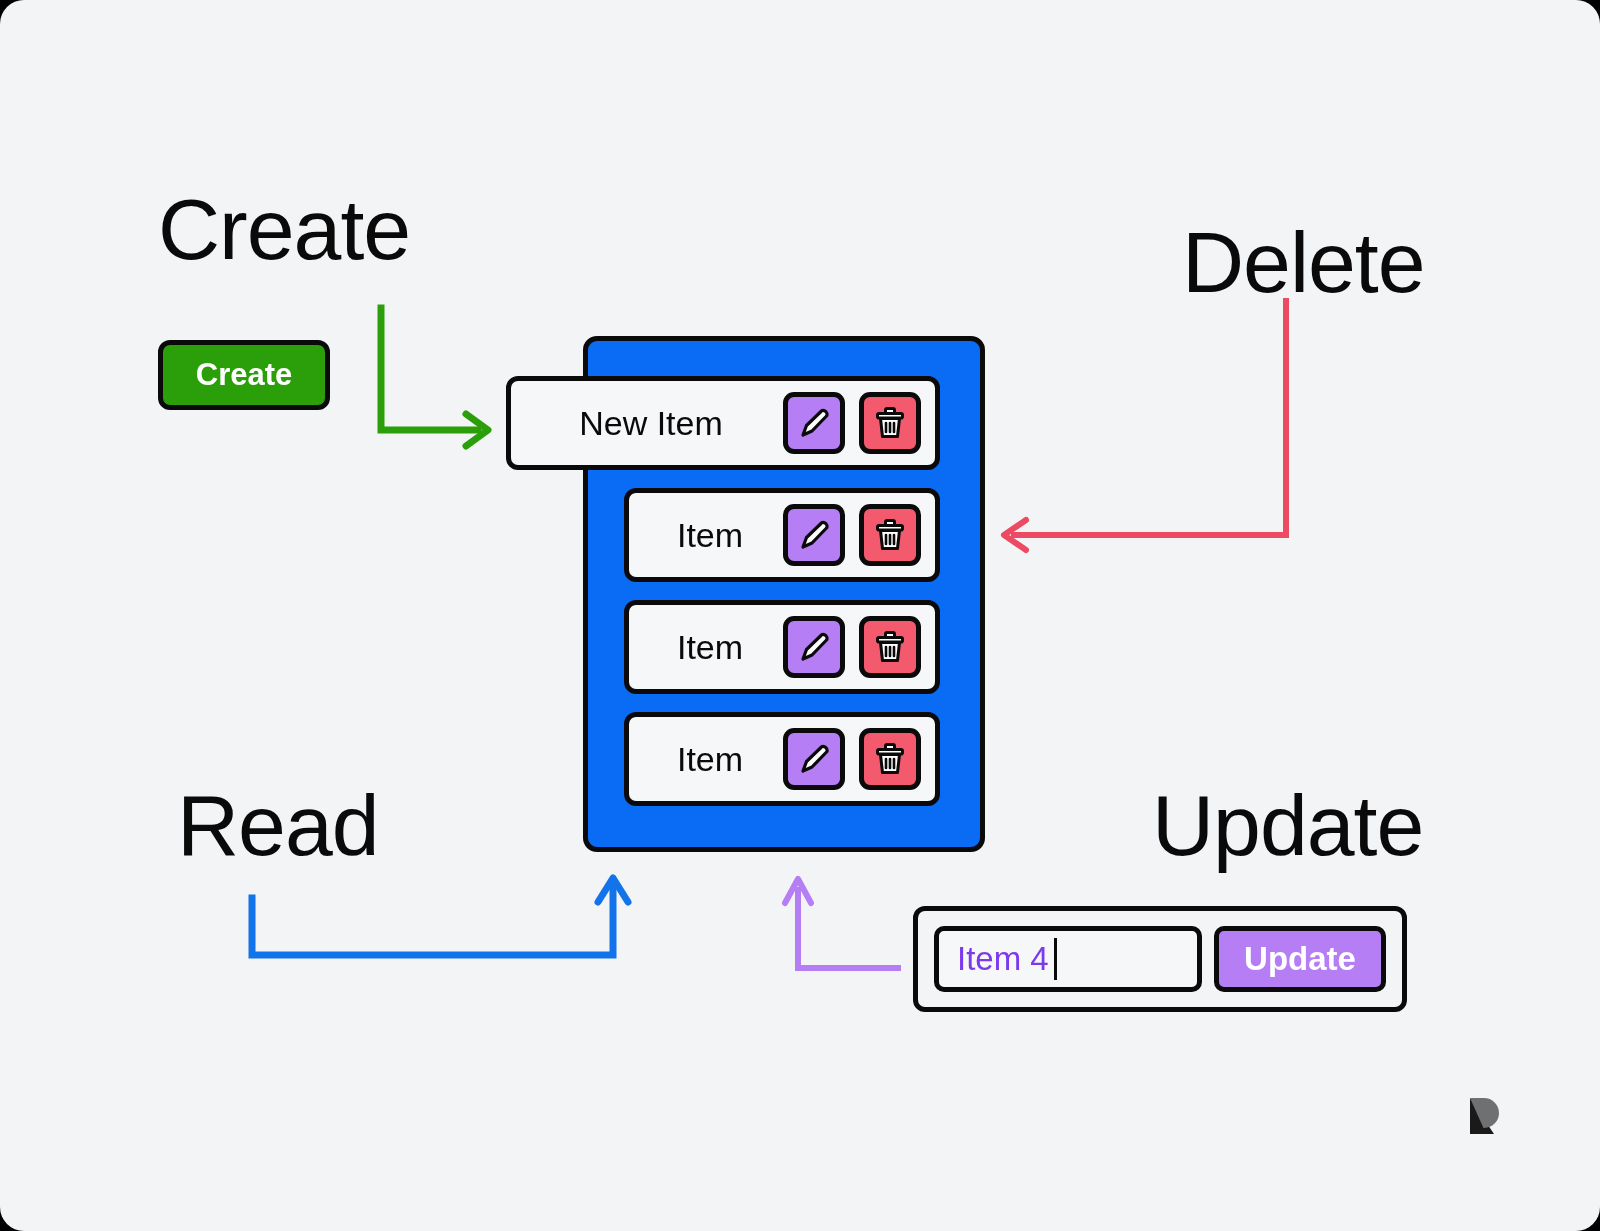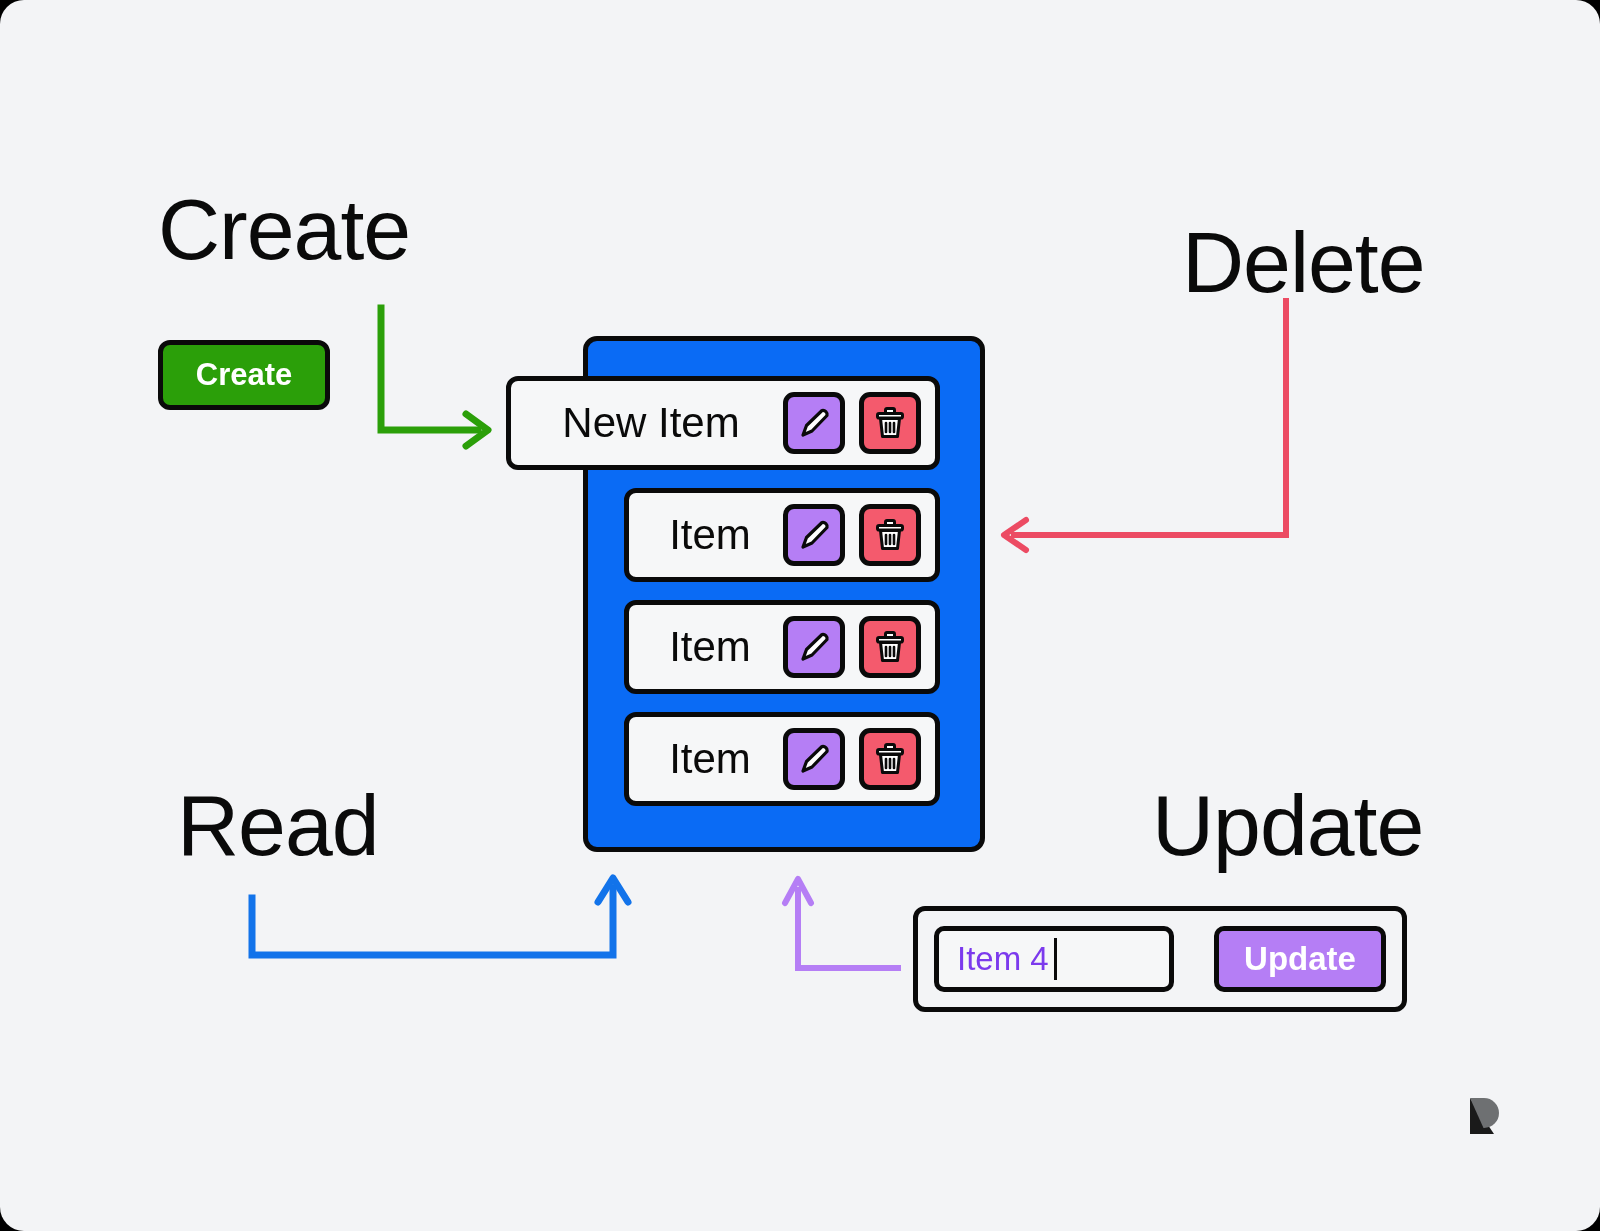--- a/index.html
+++ b/index.html
@@ -84,21 +84,21 @@
     cursor: pointer;
   }
   #list-row-0 { left: 506px; top: 376px; width: 434px; }
   #list-row-1 { left: 624px; top: 488px; width: 316px; }
   #list-row-2 { left: 624px; top: 600px; width: 316px; }
   #list-row-3 { left: 624px; top: 712px; width: 316px; }
 
   .row-label {
     flex: 1;
     text-align: center;
-    font-size: 42px;
+    font-size: 34px;
     color: #0a0a0a;
     padding-left: 8px;
     white-space: nowrap;
   }
 
   .row-actions {
     display: flex;
     gap: 14px;
     padding-right: 14px;
   }
@@ -128,21 +128,21 @@
     background: #f3f4f6;
     border: 5px solid #0a0a0a;
     border-radius: 12px;
     box-sizing: border-box;
     display: flex;
     align-items: center;
     justify-content: space-between;
     padding: 0 16px;
   }
   #update-input {
-    width: 240px;
+    width: 268px;
     height: 66px;
     background: #f6f7f8;
     border: 5px solid #0a0a0a;
     border-radius: 10px;
     box-sizing: border-box;
     display: flex;
     align-items: center;
     padding-left: 18px;
     font-size: 33px;
     color: #7c3aed;

